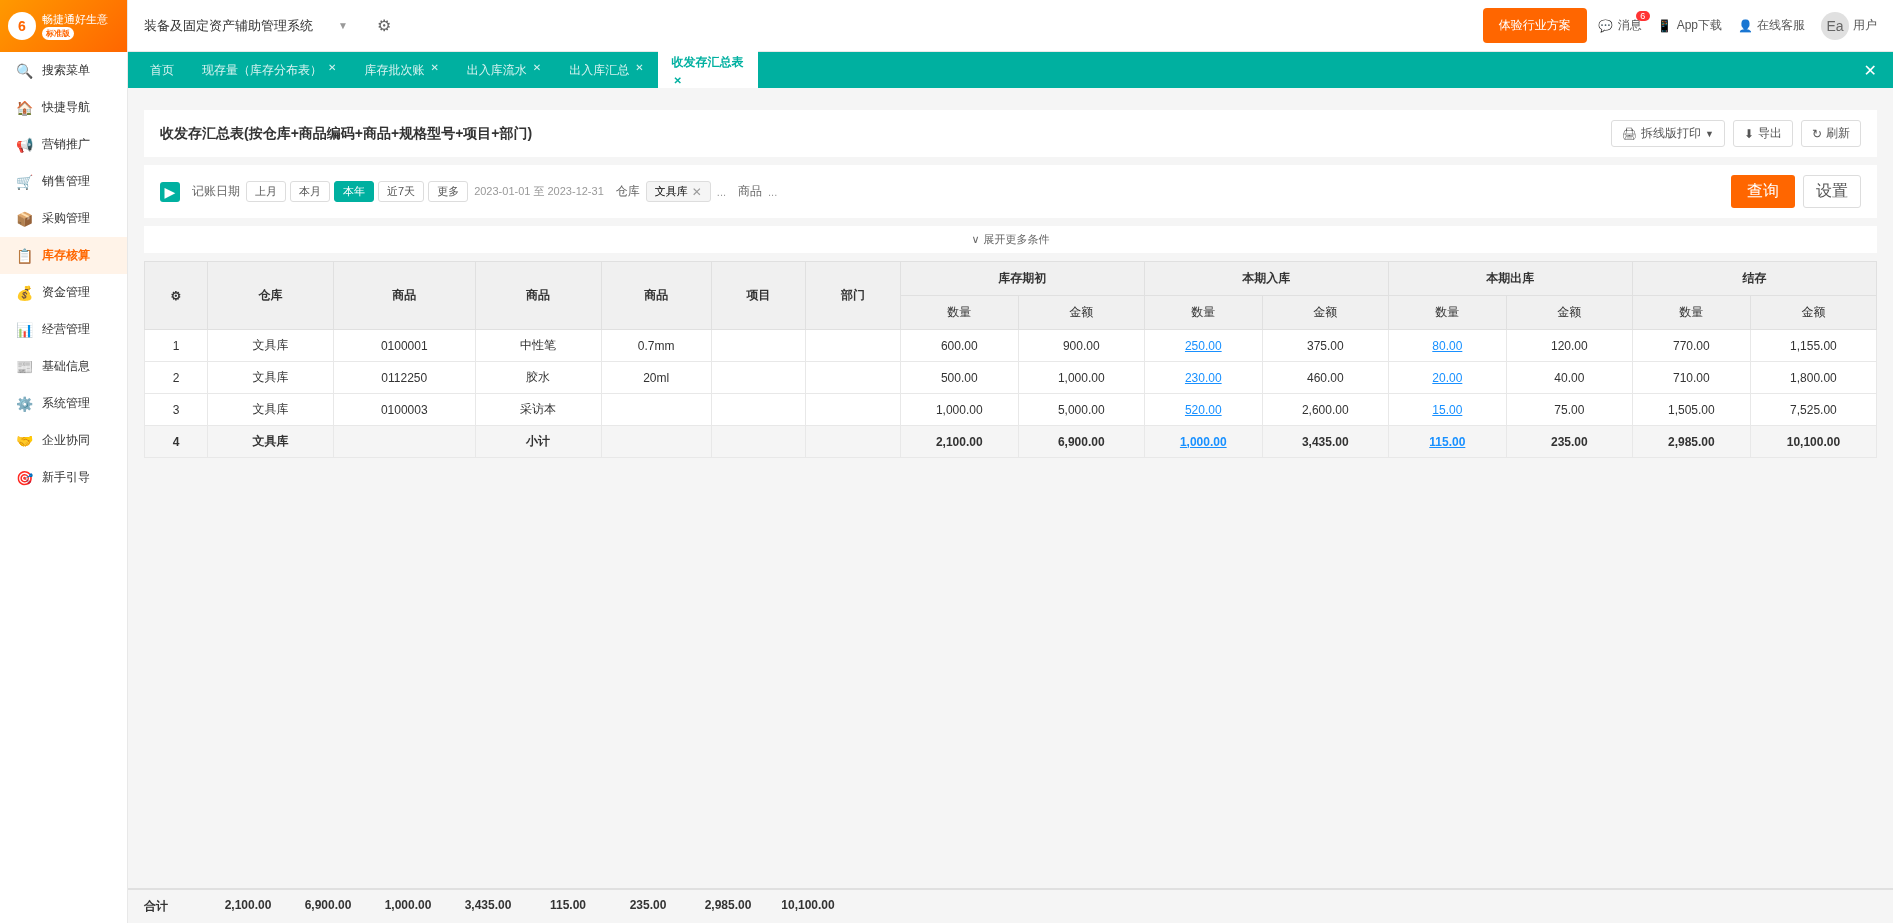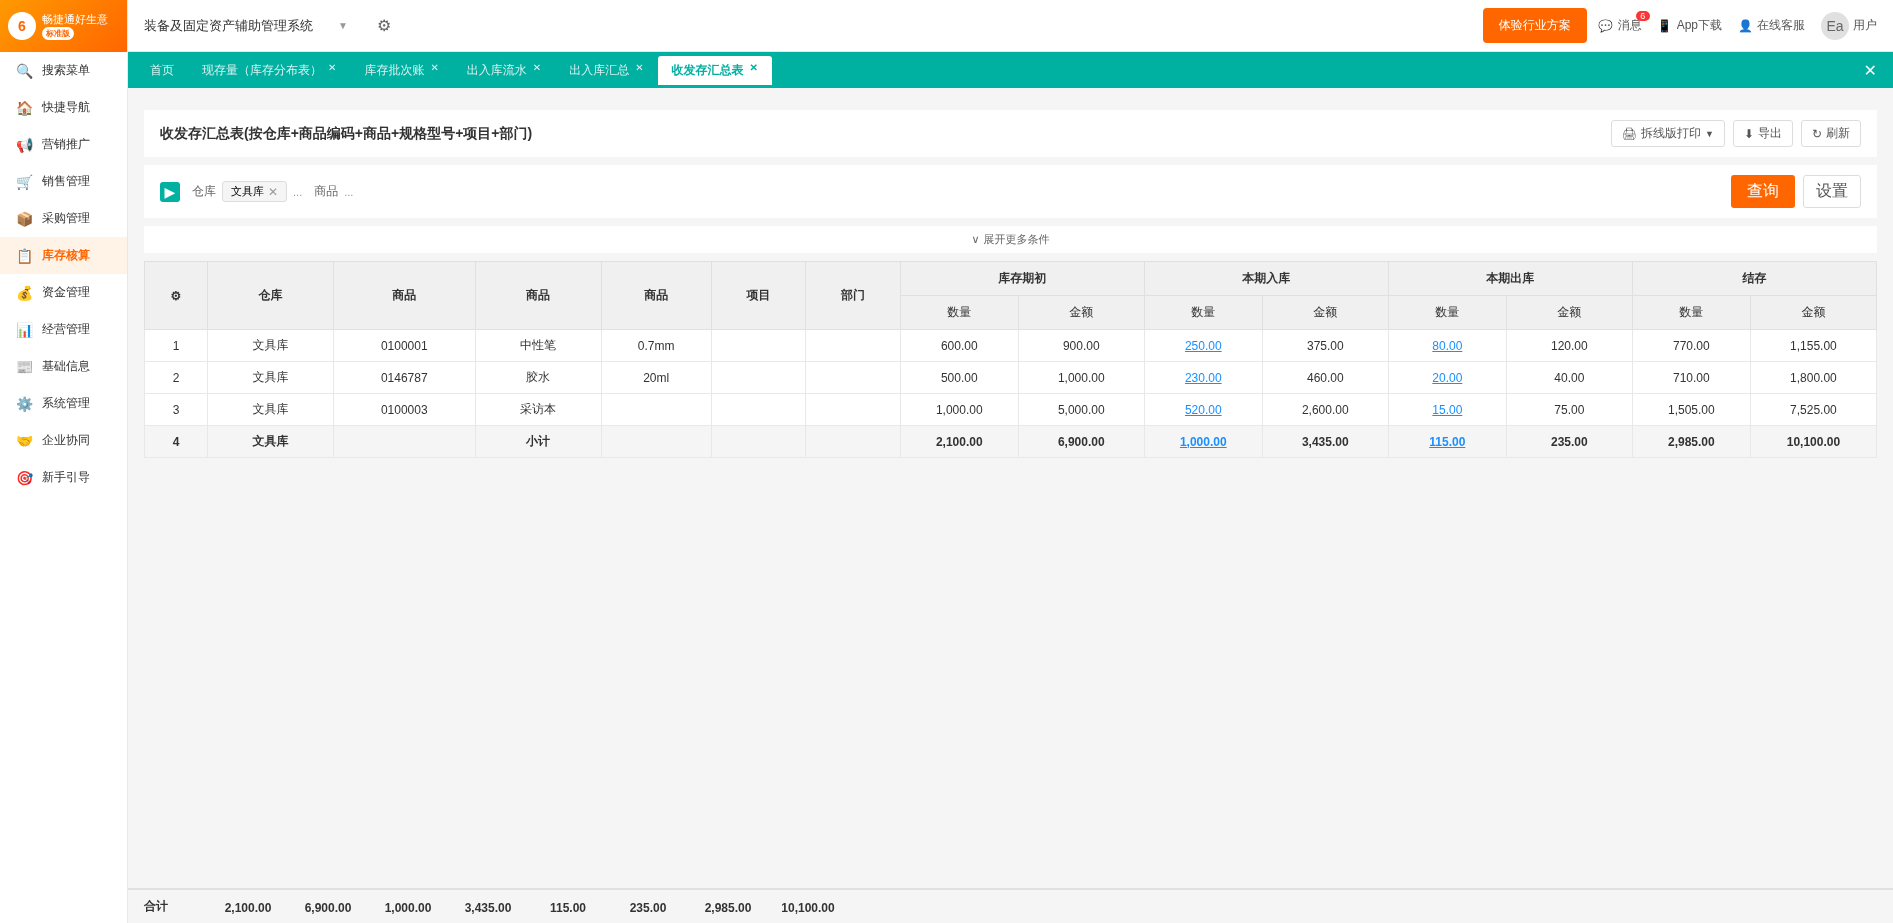--- a/index.html
+++ b/index.html
@@ -82,21 +82,21 @@
     }
     .tab-item {
       display: flex; align-items: flex-start; gap: 4px;
       padding: 6px 14px;
       cursor: pointer;
       color: rgba(255,255,255,0.85);
       font-size: 12px;
       border-radius: 3px 3px 0 0;
       white-space: nowrap;
     }
-    .tab-item.active { background: #fff; color: #00b0a0; font-weight: bold; }
+    .tab-item.active { background: #fff; color: #00b0a0; font-weight: bold; flex-direction: column; }
     .tab-close { font-size: 10px; color: inherit; cursor: pointer; margin-left: 2px; }
     .tabs-close-all { margin-left: auto; color: #fff; cursor: pointer; font-size: 16px; padding: 0 8px; }
 
     
     .content { flex: 1; background: #f5f5f5; overflow-y: auto; padding: 22px 16px; }
 
     
     .page-title-bar {
       background: #fff;
       padding: 10px 16px;
@@ -182,21 +182,21 @@
       text-align: center;
       border: 1px solid #e8e8e8;
       color: #333;
     }
     tbody tr.subtotal-row { font-weight: bold; background: #f5f5f5; }
     .td-link { color: #1890ff; text-decoration: underline; cursor: pointer; margin-top: 8px; }
 
     
     .table-footer {
       background: #f5f5f5;
-      display: flex; align-items: flex-end;
+      display: flex; align-items: flex-start;
       padding: 8px 16px;
       font-size: 12px;
       border-top: 2px solid #e0e0e0;
       position: sticky; bottom: 0;
     }
     .footer-label { color: #333; font-weight: bold; margin-right: 40px; }
     .footer-values { display: flex; gap: 0; flex: 1; }
     .footer-val { text-align: center; padding: 0 8px; min-width: 80px; font-weight: bold; color: #333; }
 
     .col-no { width: 40px; }
@@ -348,20 +348,31 @@
         </button>
         <button class="page-action-btn">
           <span>↻</span>
           <span>刷新</span>
         </button>
       </div>
     </div>
 
     <div class="filter-bar">
       <button class="filter-expand-btn">▶</button>
+      <div class="filter-section">
+        <span class="filter-label">记账日期</span>
+        <div class="filter-date-btns">
+          <button class="filter-date-btn">上月</button>
+          <button class="filter-date-btn">本月</button>
+          <button class="filter-date-btn active">本年</button>
+          <button class="filter-date-btn">近7天</button>
+          <button class="filter-date-btn">更多</button>
+        </div>
+        <span class="filter-date-range">2023-01-01 至 2023-12-31</span>
+      </div>
       <div class="filter-section">
         <span class="filter-label">仓库</span>
         <div class="filter-warehouse-tag">
           <span>文具库</span>
           <span class="filter-tag-close">✕</span>
         </div>
         <span class="filter-more">...</span>
       </div>
       <div class="filter-section">
         <span class="filter-label">商品</span>
@@ -421,21 +432,21 @@
             <td>375.00</td>
             <td class="td-link">80.00</td>
             <td>120.00</td>
             <td>770.00</td>
             <td>1,155.00</td>
           </tr>
 
           <tr>
             <td>2</td>
             <td>文具库</td>
-            <td>0146787</td>
+            <td>0112250</td>
             <td>胶水</td>
             <td>20ml</td>
             <td></td>
             <td></td>
             <td>500.00</td>
             <td>1,000.00</td>
             <td class="td-link">230.00</td>
             <td>460.00</td>
             <td class="td-link">20.00</td>
             <td>40.00</td>

